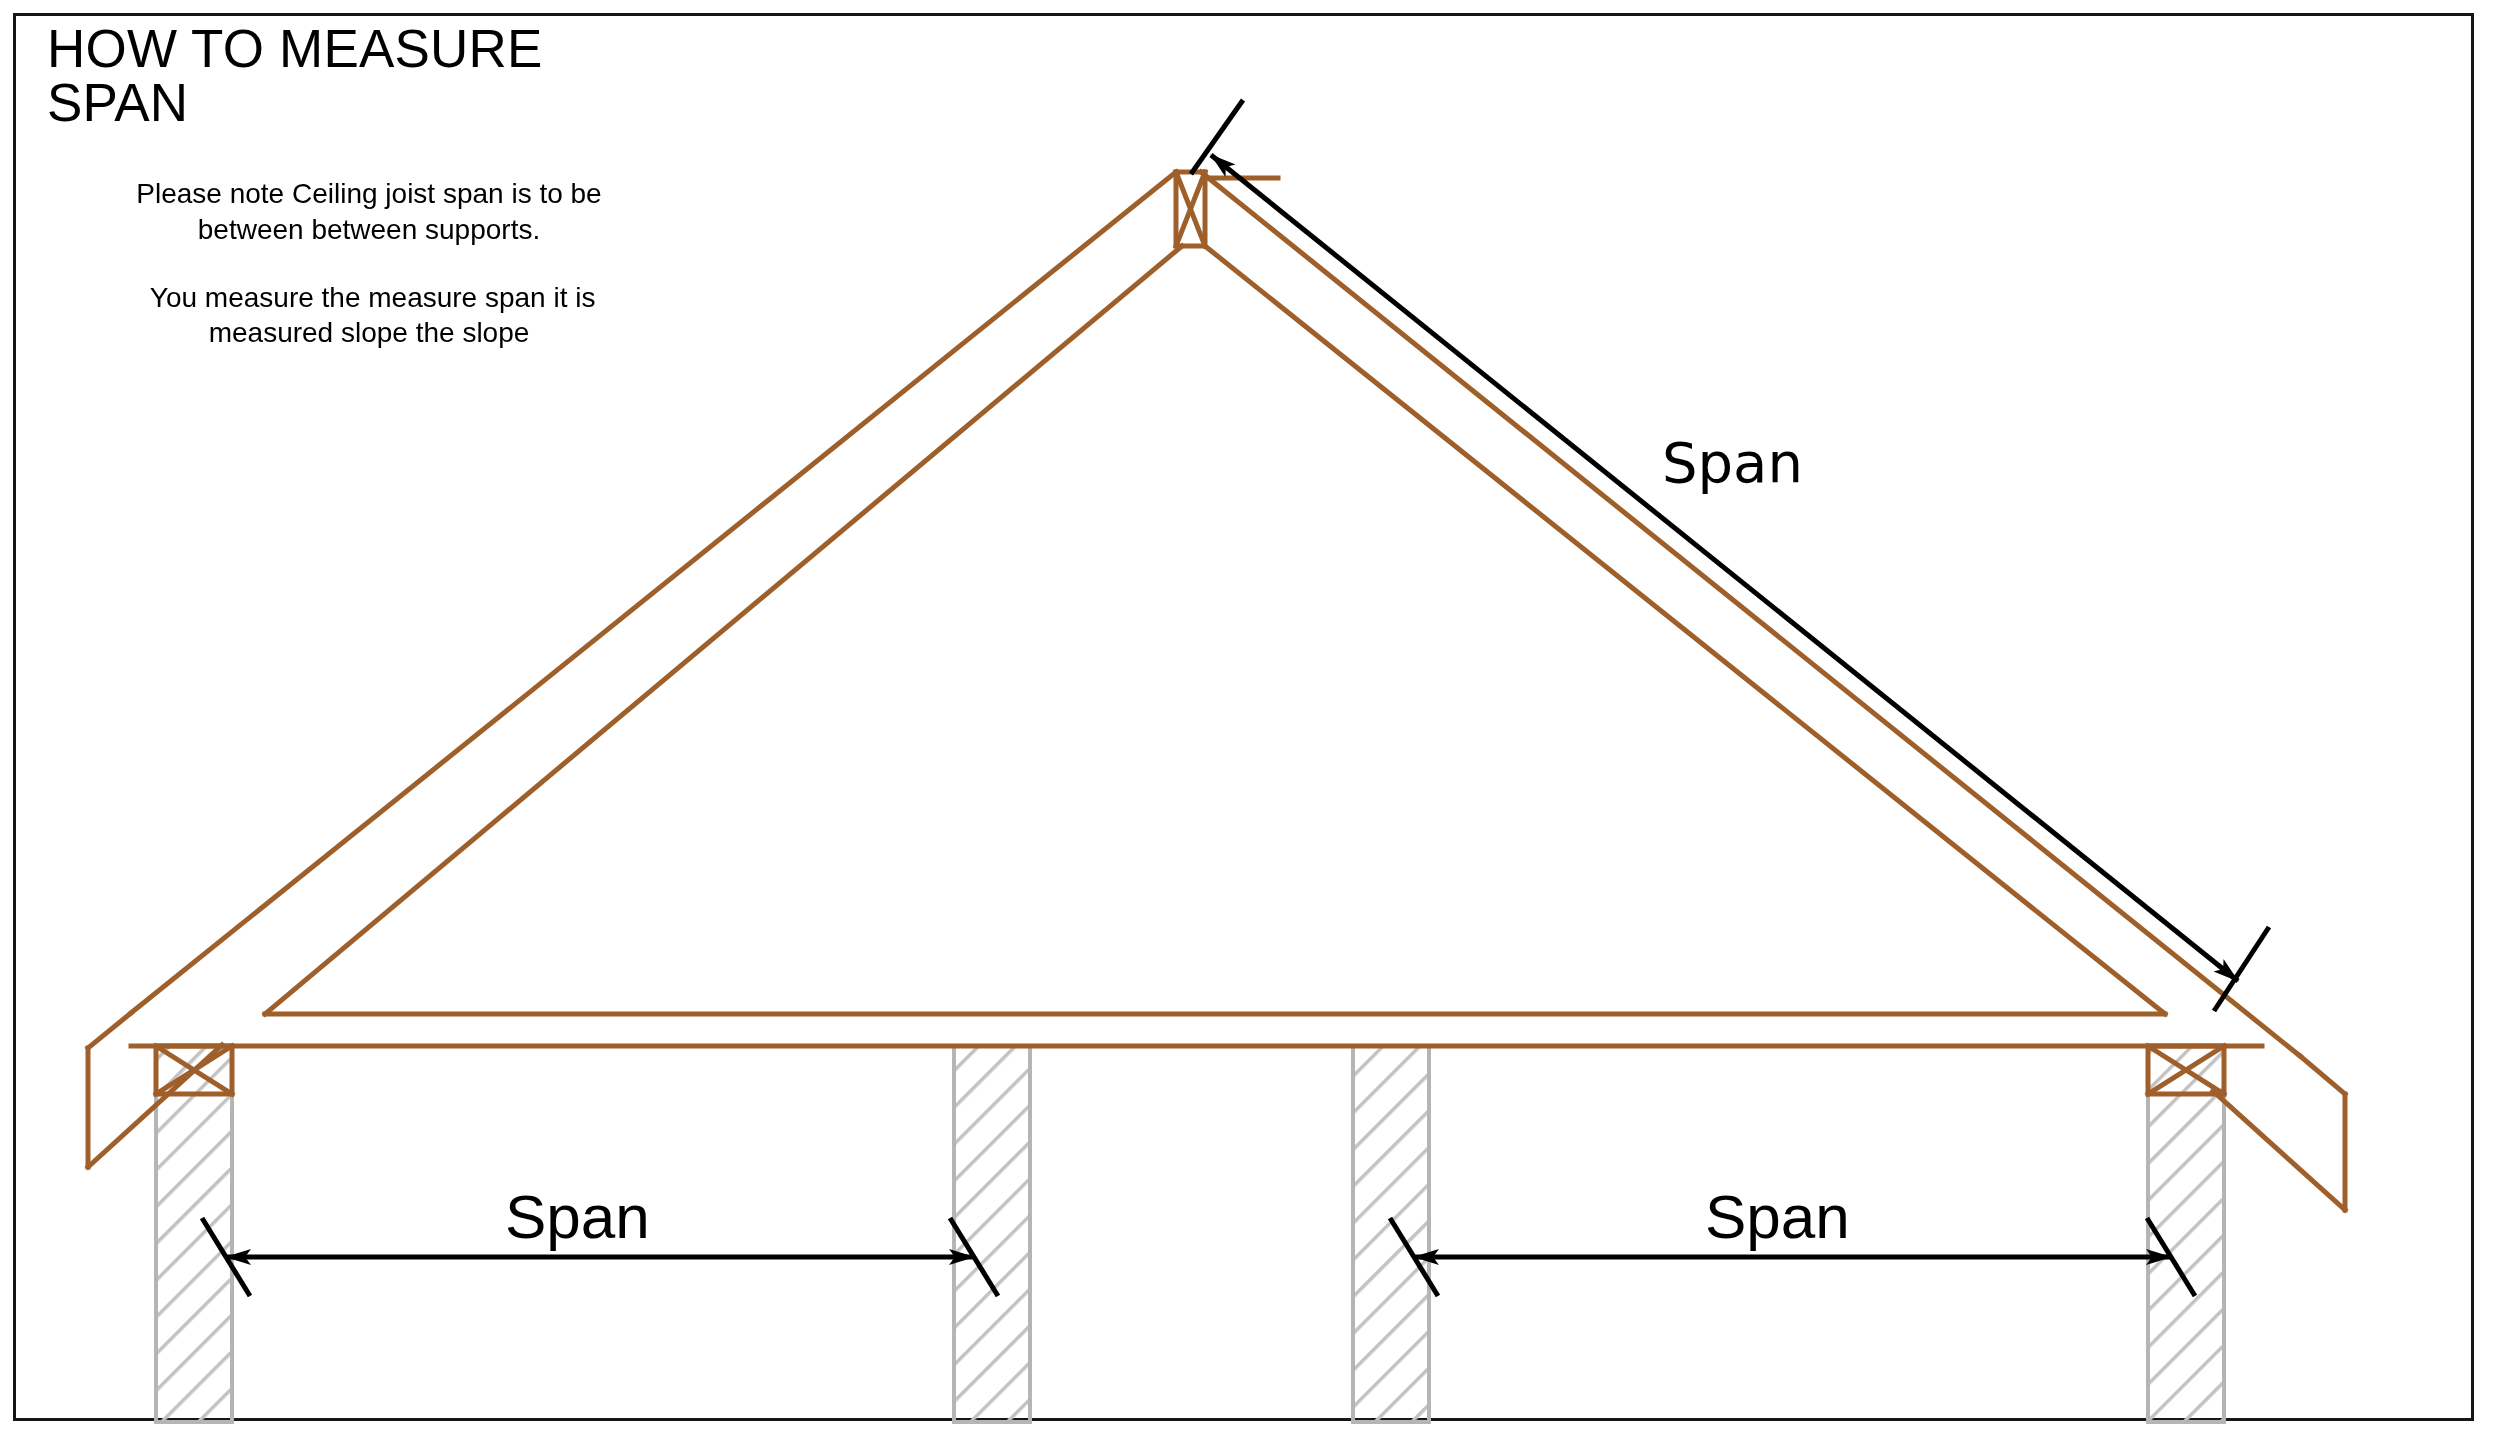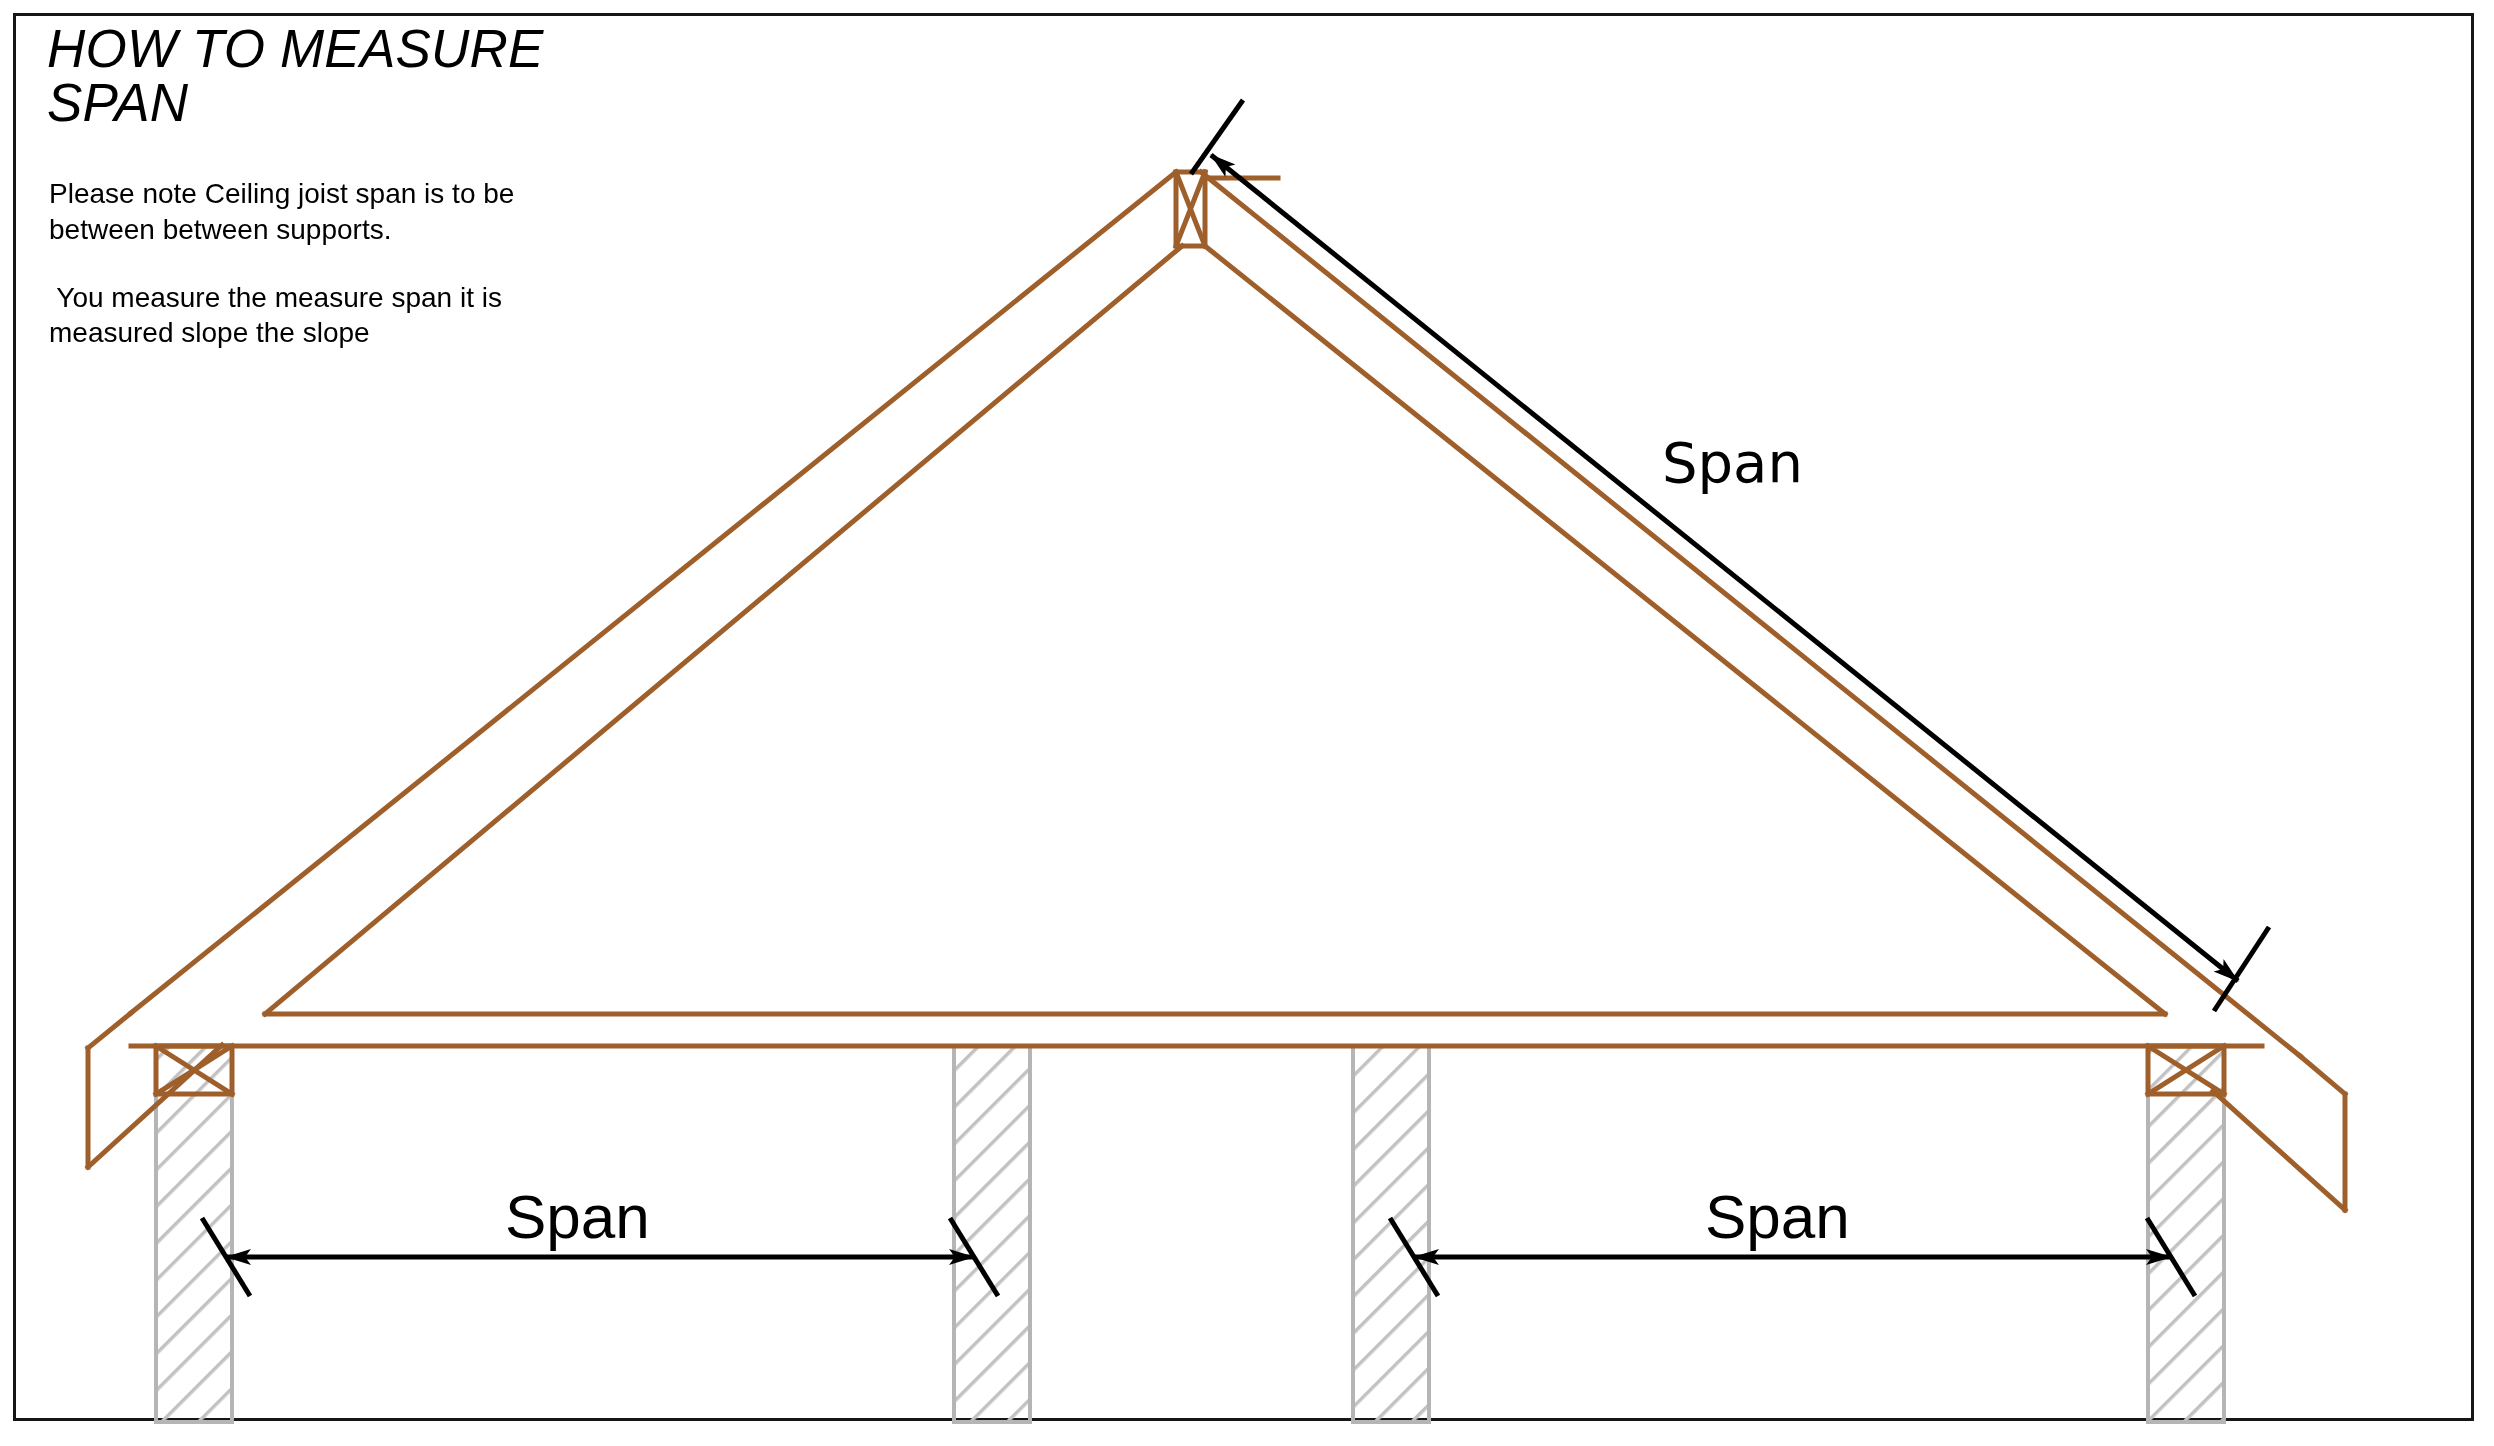--- a/index.html
+++ b/index.html
@@ -1,24 +1,24 @@
 <!DOCTYPE html>
 <html><head>
 <meta charset="utf-8">
 <style>
   html,body{margin:0;padding:0;background:#ffffff;}
   body{font-family:"Liberation Sans",sans-serif;}
   #page{position:relative;width:2494px;height:1446px;background:#ffffff;overflow:hidden;}
   #frame{position:absolute;left:13px;top:13px;width:2461px;height:1408px;
          border:3px solid #161616;box-sizing:border-box;background:#fff;}
   #svg-drawing{position:absolute;left:0;top:0;width:2494px;height:1446px;}
-  .title-block{position:absolute;left:47px;top:22px;width:760px;font-style:italic;}
+  .title-block{position:absolute;left:47px;top:22px;width:760px;}
   .title-line{font-family:"Liberation Sans",sans-serif;font-size:53px;line-height:1.02;
               color:#000;letter-spacing:.2px;white-space:pre;}
-  .note-block{position:absolute;left:49px;top:176px;width:640px;}
+  .note-block{position:absolute;left:49px;top:176px;width:640px;text-align:center;}
   .note-line{font-family:"Liberation Sans",sans-serif;font-size:28px;line-height:1.28;
              color:#000;white-space:pre;}
   .note-gap{height:32px;}
   .lbl-span-rafter{position:absolute;left:1662px;top:430px;
         font-family:"DejaVu Sans",sans-serif;font-size:56px;color:#000;white-space:nowrap;}
   .lbl-span-bottom{position:absolute;font-family:"Liberation Sans",sans-serif;
         font-size:62px;color:#000;white-space:nowrap;background:transparent;}
   #lbl-span-left{left:505px;top:1181px;}
   #lbl-span-right{left:1705px;top:1181px;}
 </style>

